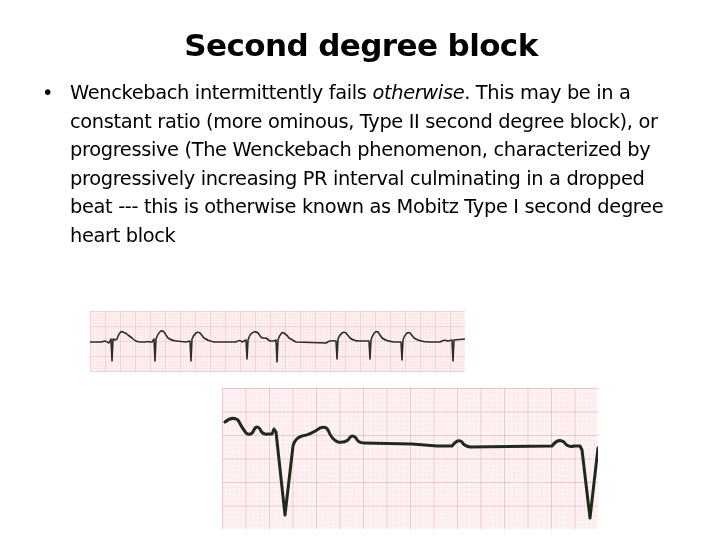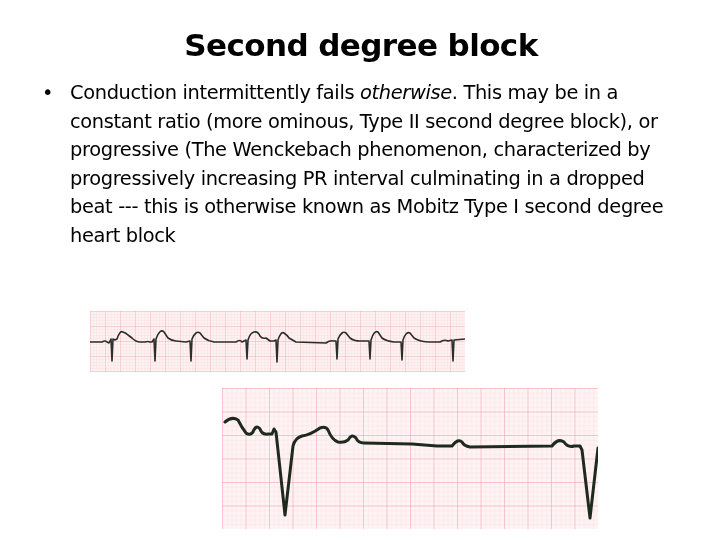--- a/index.html
+++ b/index.html
@@ -22,21 +22,21 @@
     #ecg2 { left: 222px; top: 388px; width: 376px; height: 141px; }
   </style>
 </head>
 <body>
 
 <h1 class="title">Second degree block</h1>
 
 <ul class="bullet-list">
   <li class="bullet-item">
     <span class="bullet-dot">•</span>
-    <span>Conduction intermittently fails </span><em>otherwise</em><span>. This may be in a constant ratio (more ominous, Type II second degree block), or progressive (The Wenckebach phenomenon, characterized by progressively increasing PR interval culminating in a dropped beat --- this is otherwise known as Mobitz Type I second degree heart block</span>
+    <span>Wenckebach intermittently fails </span><em>otherwise</em><span>. This may be in a constant ratio (more ominous, Type II second degree block), or progressive (The Wenckebach phenomenon, characterized by progressively increasing PR interval culminating in a dropped beat --- this is otherwise known as Mobitz Type I second degree heart block</span>
   </li>
 </ul>
 
 <div class="ecg" id="ecg1">
   <svg width="375" height="61" viewBox="0 0 375 61">
     <defs>
       <pattern id="g1s" width="3" height="3" patternUnits="userSpaceOnUse">
         <path d="M3 0 L0 0 0 3" fill="none" stroke="#f6d3d7" stroke-width="0.5"></path>
       </pattern>
       <pattern id="g1b" width="15" height="15" patternUnits="userSpaceOnUse">

